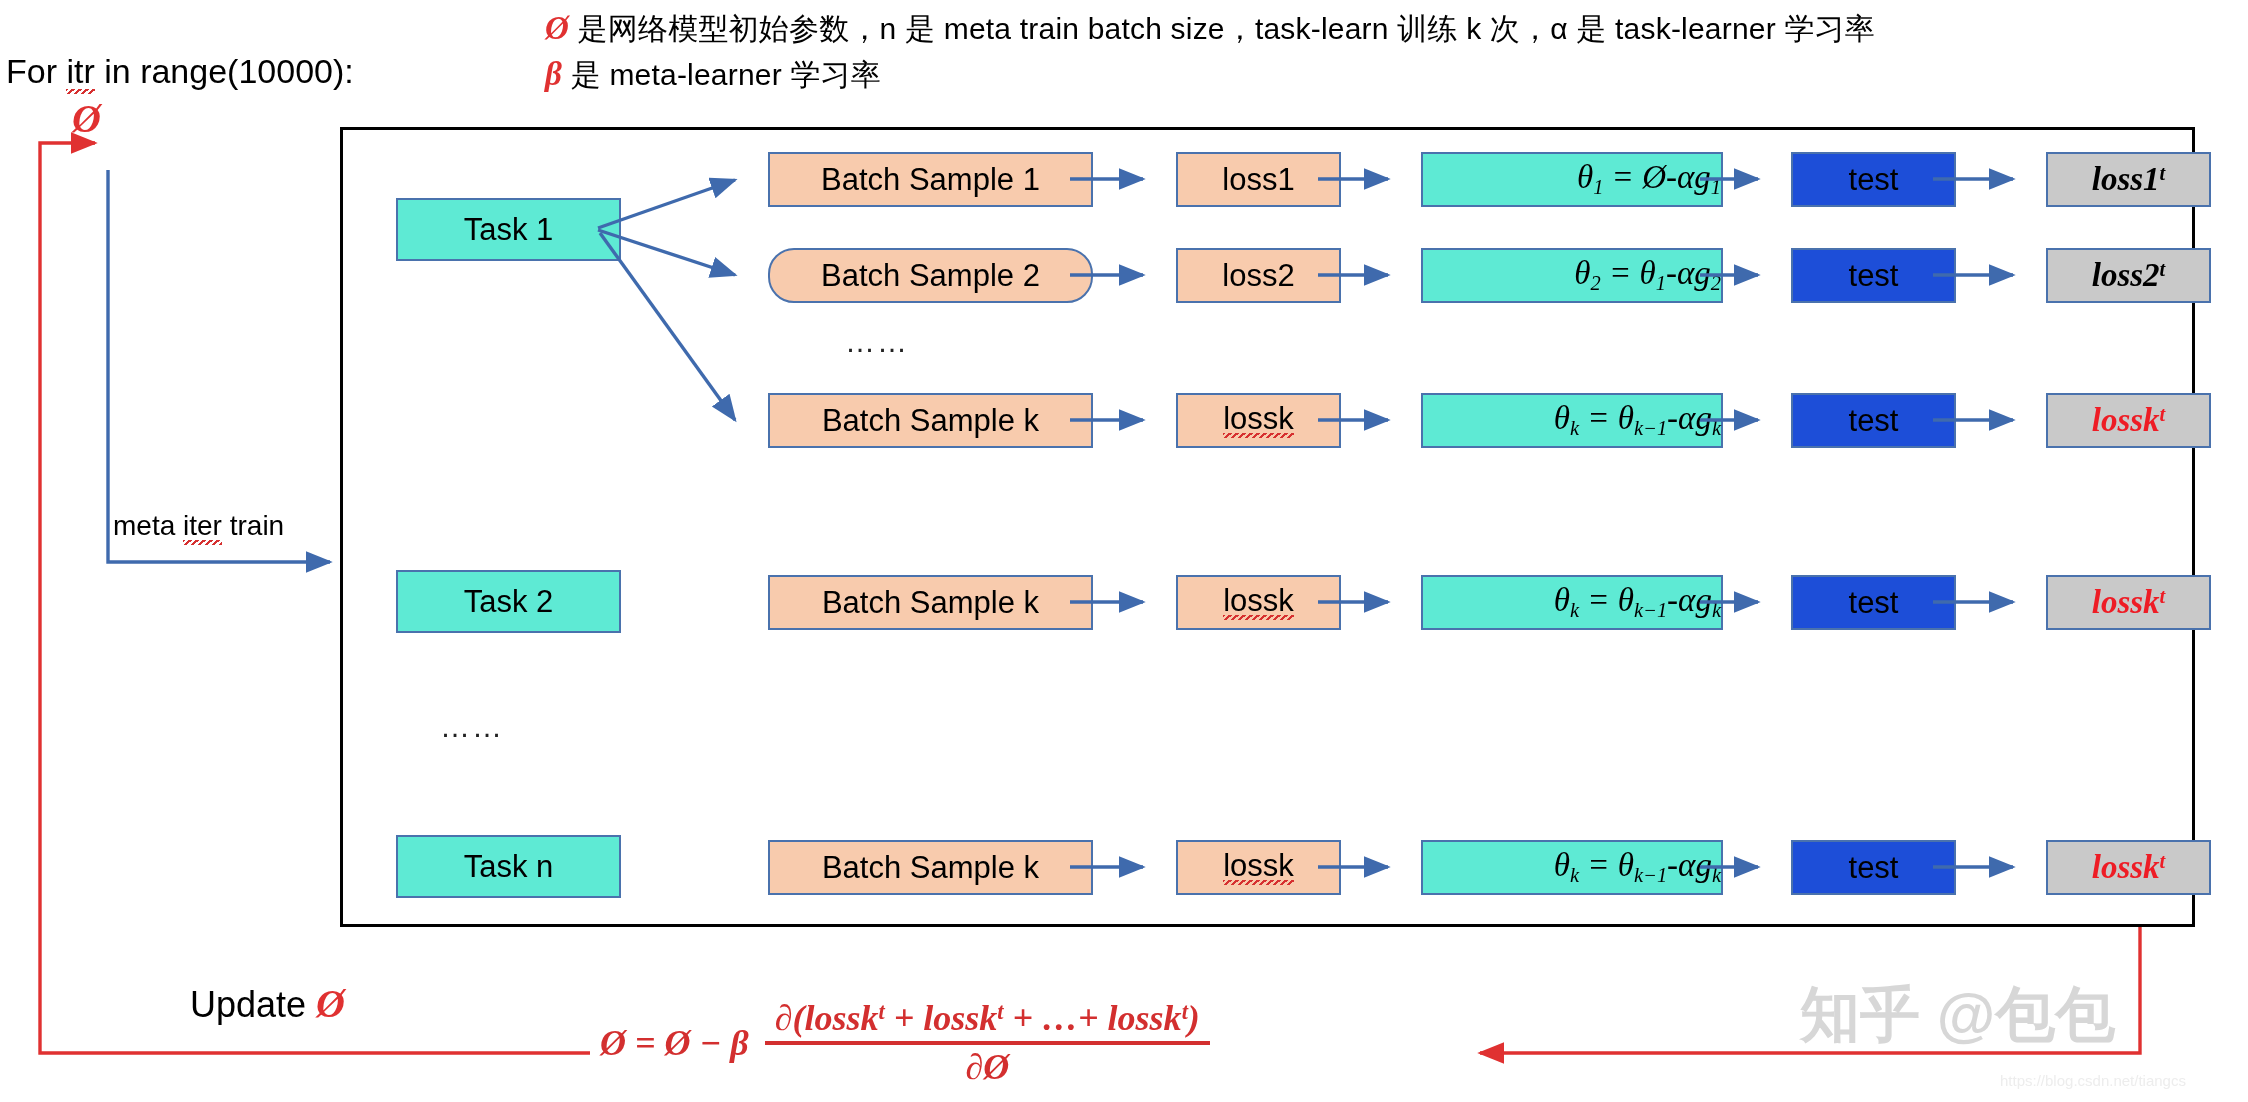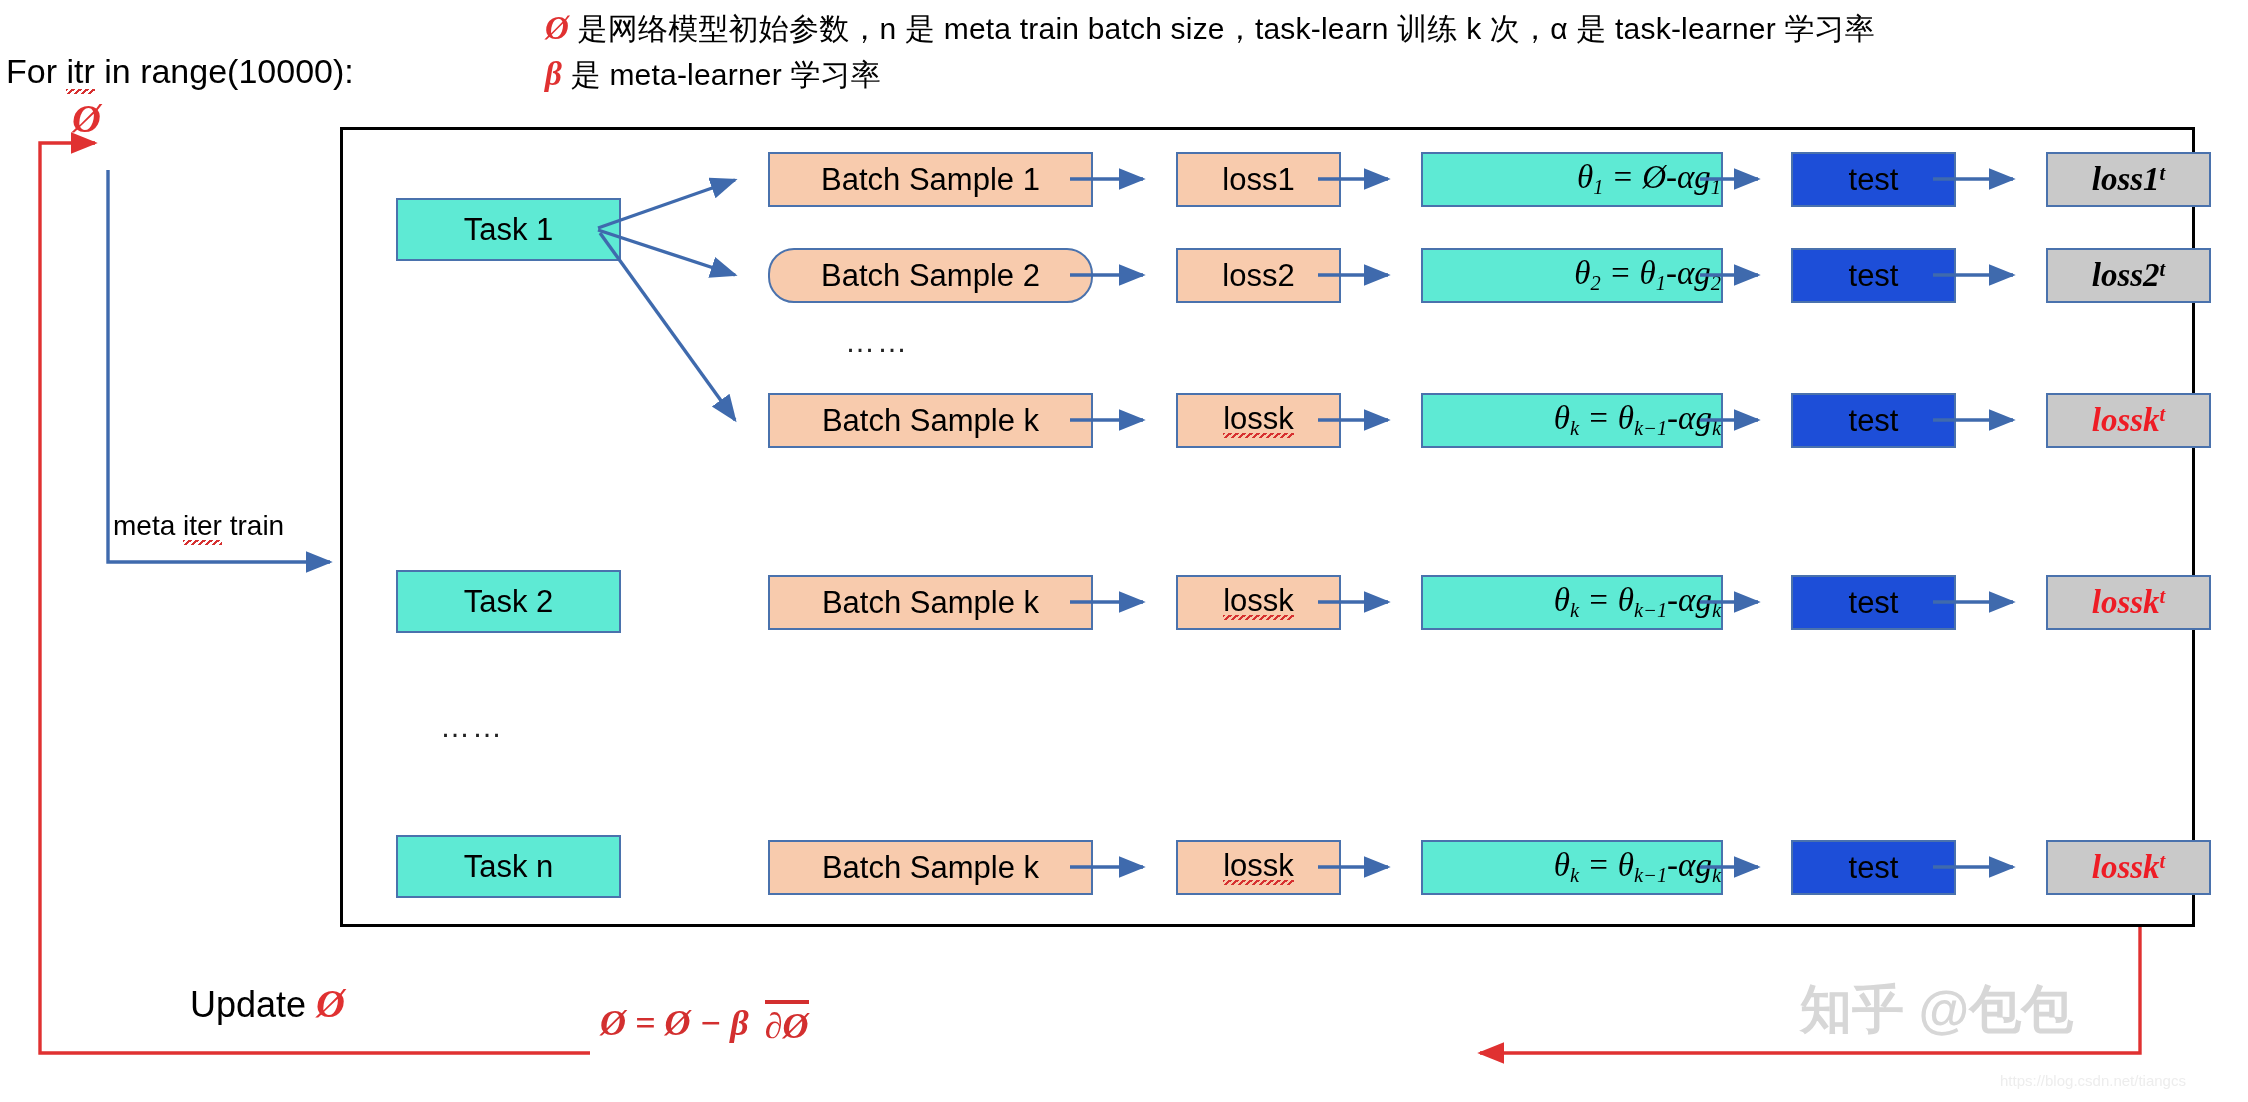--- a/index.html
+++ b/index.html
@@ -55,21 +55,21 @@
   #meta-label{left:113px;top:510px;font-size:28px;white-space:nowrap;}
   #formula{left:600px;top:1000px;font-size:36px;color:#d32f2f;
            font-family:"Liberation Serif","DejaVu Serif",serif;font-style:italic;font-weight:bold;
            display:flex;align-items:center;white-space:nowrap;}
   #formula .frac{display:inline-flex;flex-direction:column;align-items:center;margin-left:16px;line-height:1.05;}
   #formula .frac .num{padding:0 10px 3px 10px;}
   #formula .frac .bar{height:4px;background:#d32f2f;width:100%;}
   #formula .frac .den{padding-top:4px;}
 
   
-  #watermark{left:1800px;top:975px;font-size:52px;color:#d7d7d7;white-space:nowrap;font-weight:bold;}
+  #watermark{left:1800px;top:975px;font-size:60px;color:#d7d7d7;white-space:nowrap;font-weight:bold;}
   #wm-url{left:2000px;top:1072px;font-size:15px;color:#ededed;white-space:nowrap;}
 </style>
 </head>
 <body>
 
 <div class="abs" id="note-block">
   <div class="line">
     <span class="redsym">Ø</span>
     <span>是网络模型初始参数，n 是 meta train batch size，task-learn 训练 k 次，α 是 task-learner 学习率</span>
   </div>
@@ -234,19 +234,20 @@
 
 <div class="abs" id="update-label">Update&nbsp;<span class="redsym" style="font-size:40px;">Ø</span></div>
 
 <div class="abs" id="formula">
   <span>Ø</span>&nbsp;
   <span>=</span>&nbsp;
   <span>Ø</span>&nbsp;
   <span>−</span>&nbsp;
   <span>β</span>
   <span class="frac">
+    <span class="num"><span>∂(</span><span>lossk</span><sup>t</sup> <span>+</span> <span>lossk</span><sup>t</sup> <span>+</span> <span>…+</span> <span>lossk</span><sup>t</sup><span>)</span></span>
     <span class="bar"></span>
     <span class="den"><span>∂</span><span>Ø</span></span>
   </span>
 </div>
 
 <div class="abs" id="watermark">知乎 @包包</div>
 <div class="abs" id="wm-url">https://blog.csdn.net/tiangcs</div>
 
 </body></html>

